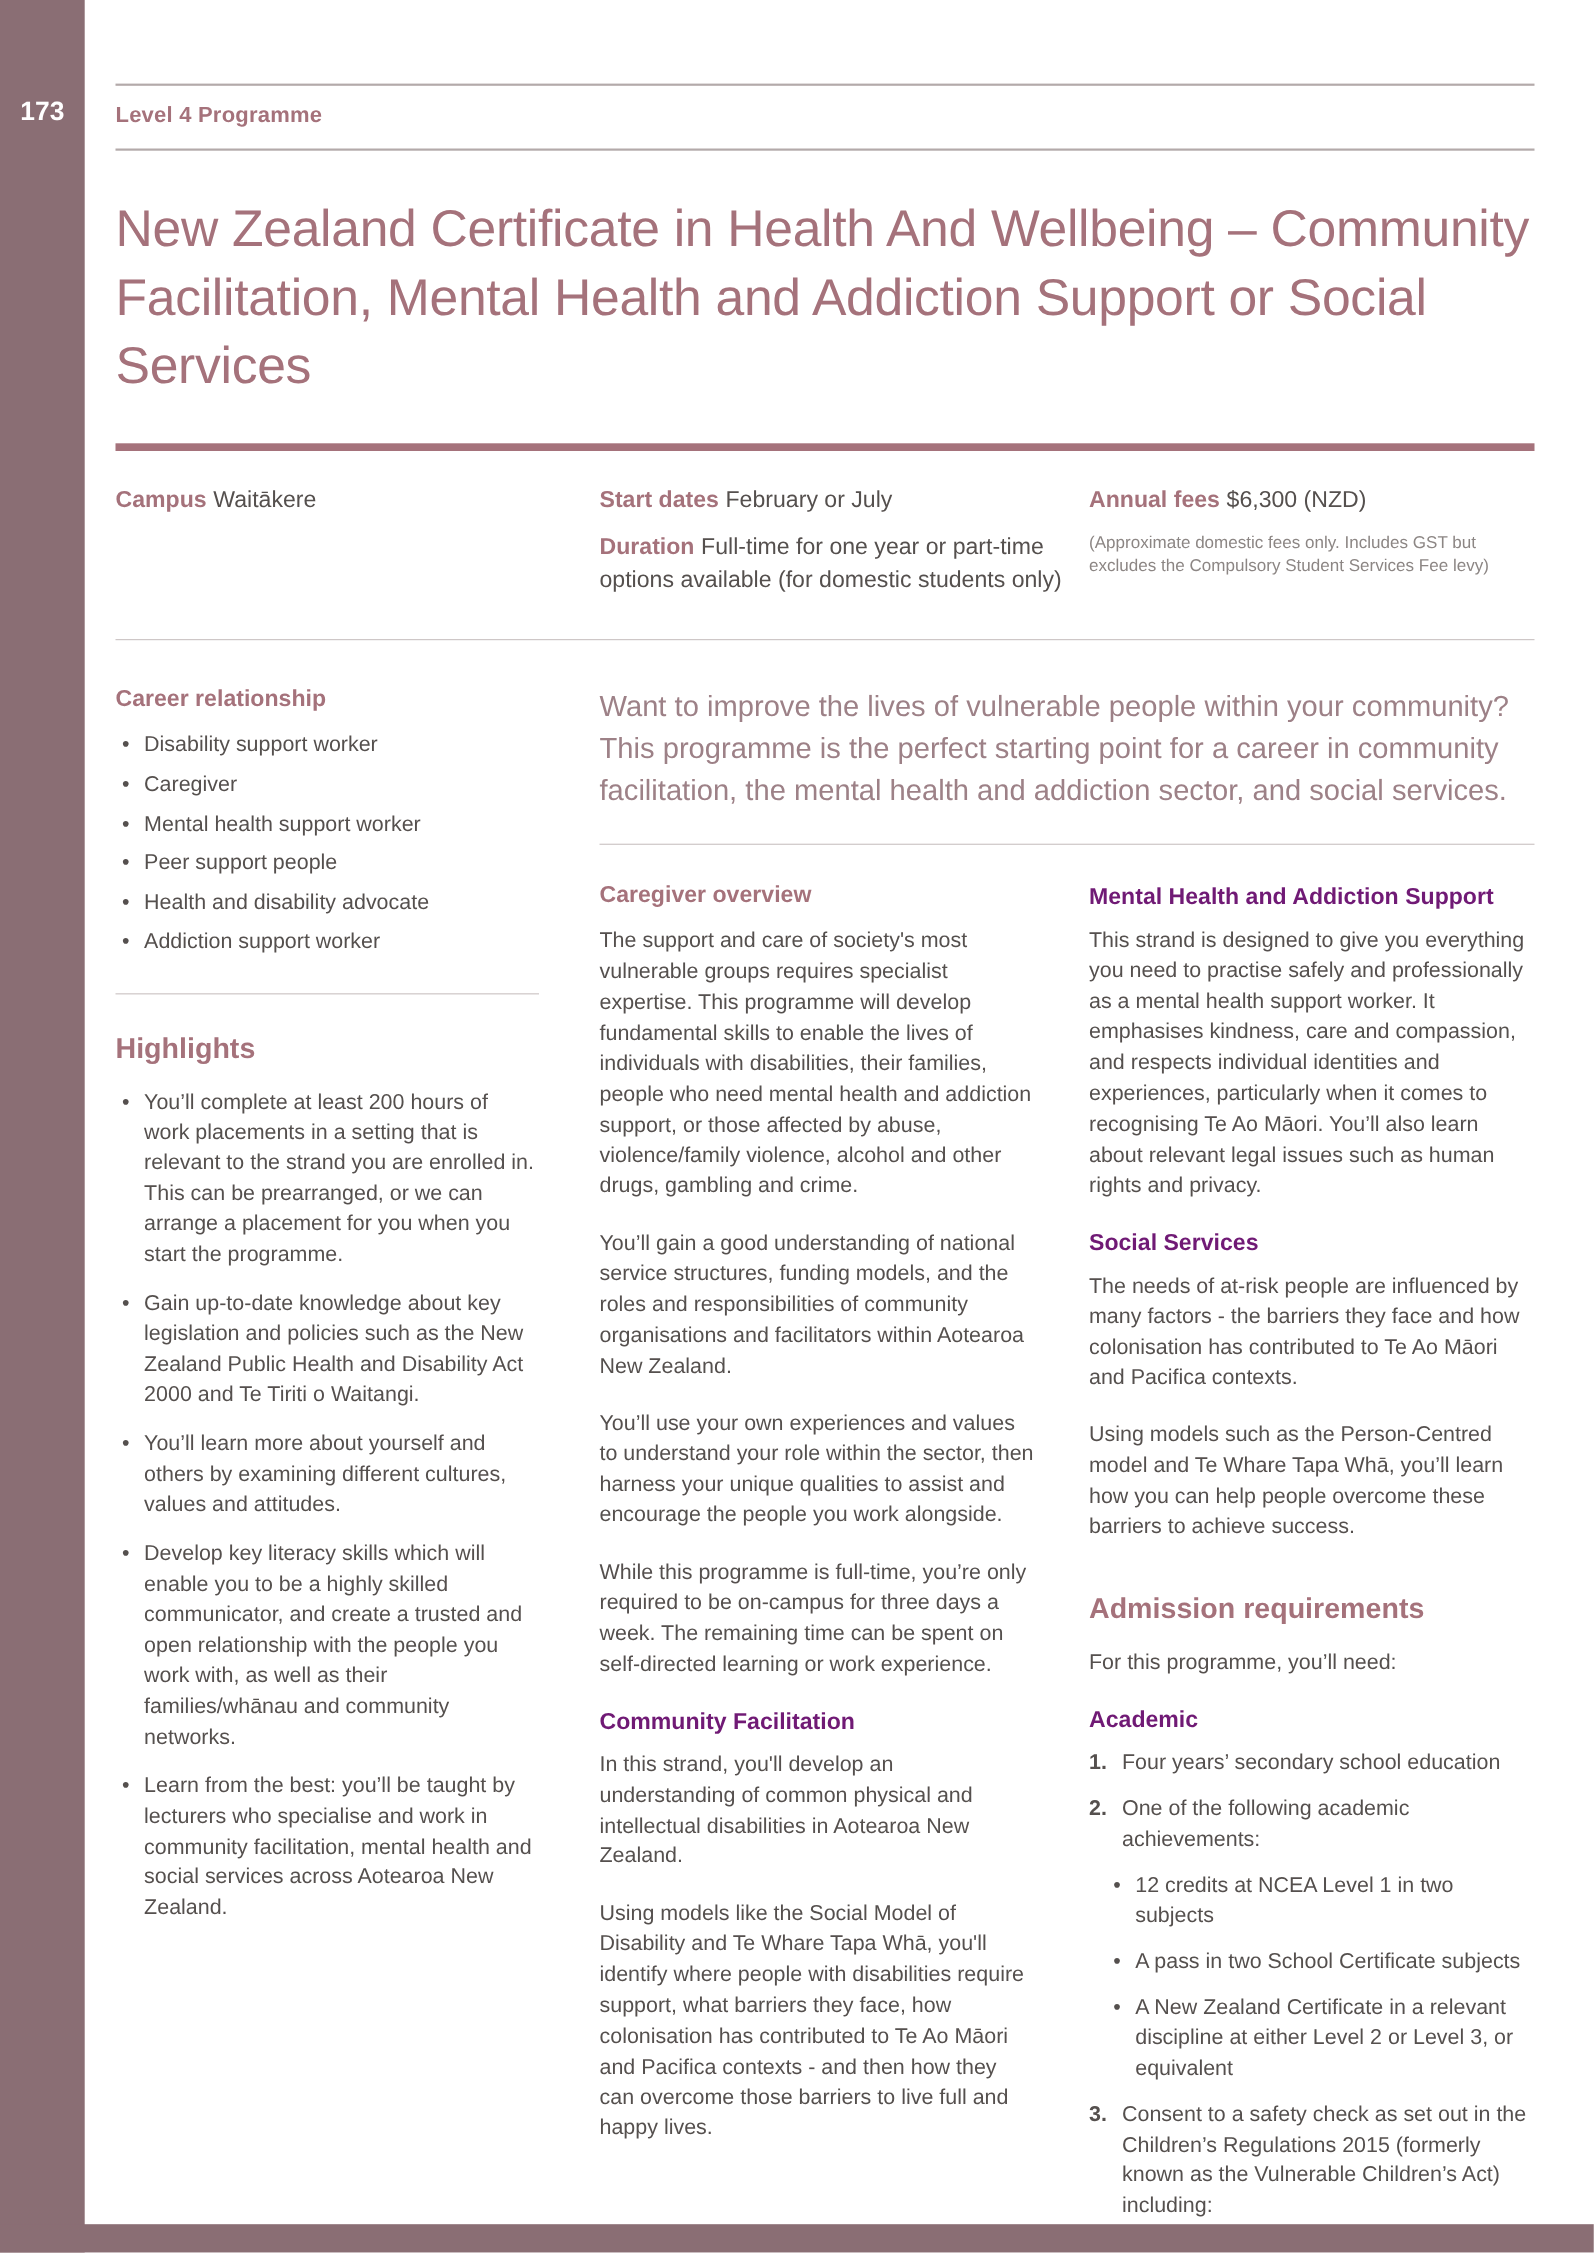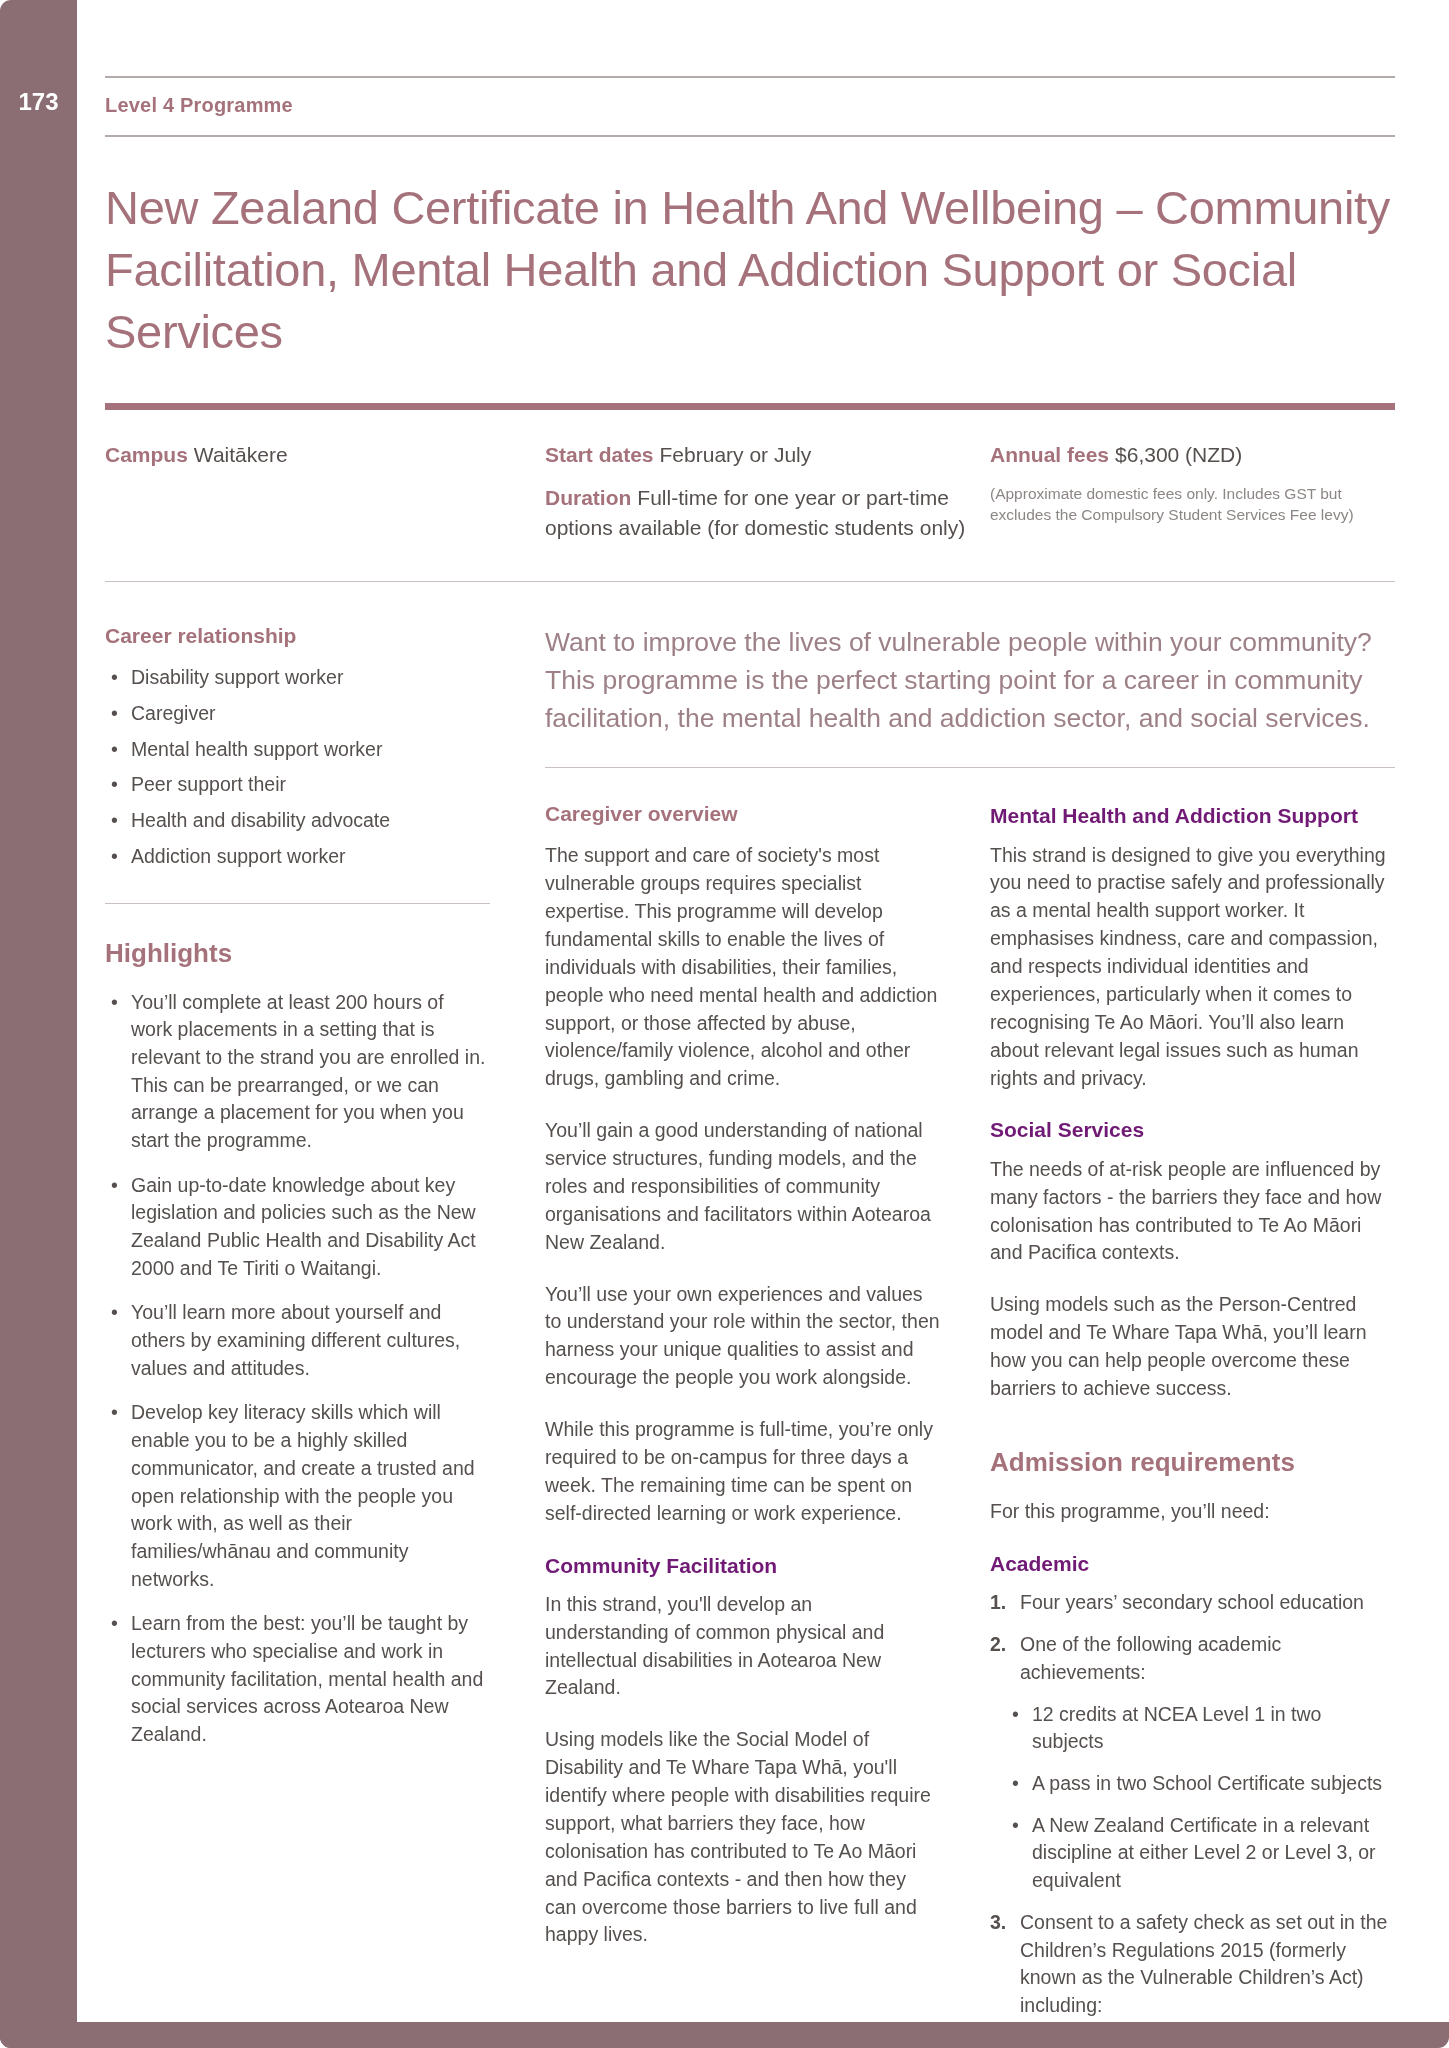--- a/index.html
+++ b/index.html
@@ -1,19 +1,19 @@
 <!DOCTYPE html>
 <html><head>
 <meta charset="utf-8">
 <style>
   * { margin:0; padding:0; box-sizing:border-box; }
   html,body { background:#ffffff; }
   body { font-family:"Liberation Sans", sans-serif; color:#55504e; }
 
-  .page { position:relative; width:1449px; height:2048px; background:#ffffff; overflow:hidden;border-radius:11px; }
+  .page { position:relative; width:1449px; height:2048px; background:#ffffff; overflow:hidden; }
 
   .sidebar { position:absolute; left:0; top:0; bottom:0; width:77px; background:#8a6e74; }
   .page-number { position:absolute; top:88px; left:0; width:77px; text-align:center; color:#ffffff; font-size:24px; font-weight:700; }
 
   .footer-bar { position:absolute; left:0; right:0; bottom:0; height:26px; background:#8a6e74; }
 
   .content { position:absolute; left:105px; top:0; width:1290px; }
 
   .rule { border:none; border-top:2px solid #b3aaaa; margin:0; }
   .rule-light { border:none; border-top:1px solid #c9c1c1; margin:0; }
@@ -107,21 +107,21 @@
     <hr class="rule-light facts-rule">
 
     <div class="main">
 
       <aside class="left-col">
         <h3 class="accent-heading">Career relationship</h3>
         <ul class="bullets">
           <li>Disability support worker</li>
           <li>Caregiver</li>
           <li>Mental health support worker</li>
-          <li>Peer support their</li>
+          <li>Peer support people</li>
           <li>Health and disability advocate</li>
           <li>Addiction support worker</li>
         </ul>
 
         <hr class="rule-light left-divider">
 
         <h2 class="accent-heading-lg">Highlights</h2>
         <ul class="bullets spaced">
           <li>You’ll complete at least 200 hours of work placements in a setting that is relevant to the strand you are enrolled in. This can be prearranged, or we can arrange a placement for you when you start the programme.</li>
           <li>Gain up-to-date knowledge about key legislation and policies such as the New Zealand Public Health and Disability Act 2000 and Te Tiriti o Waitangi.</li>

